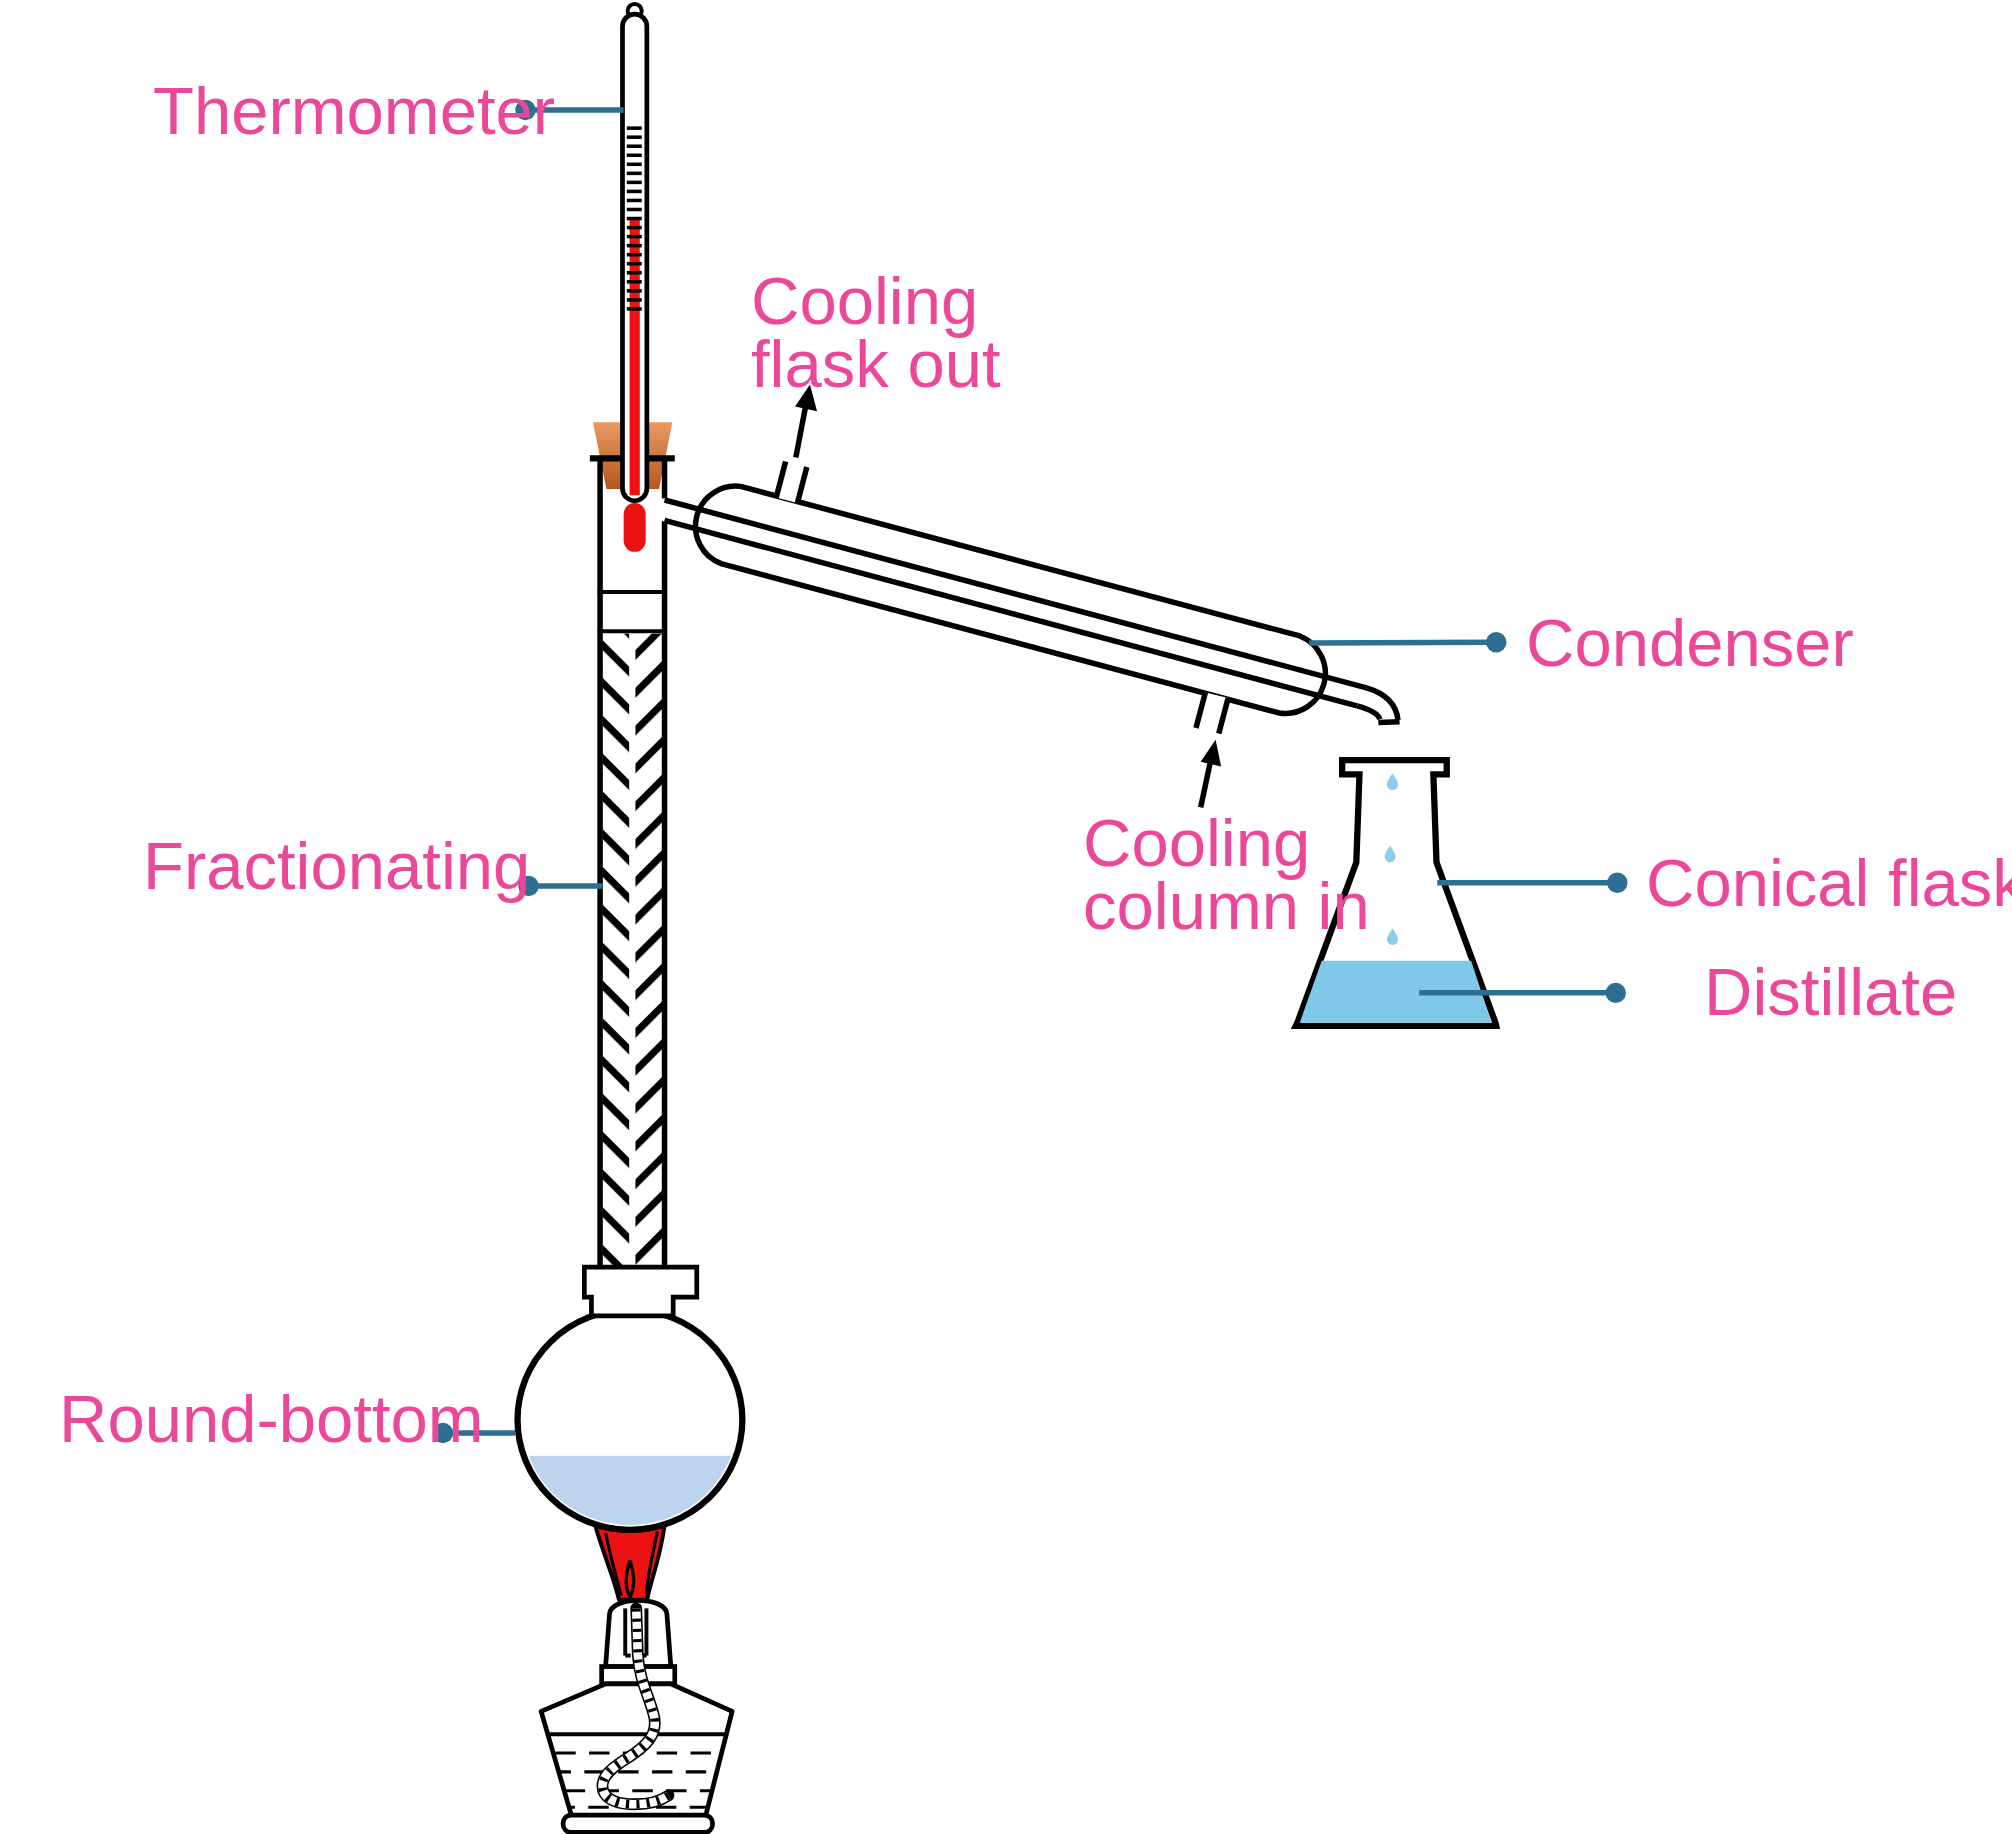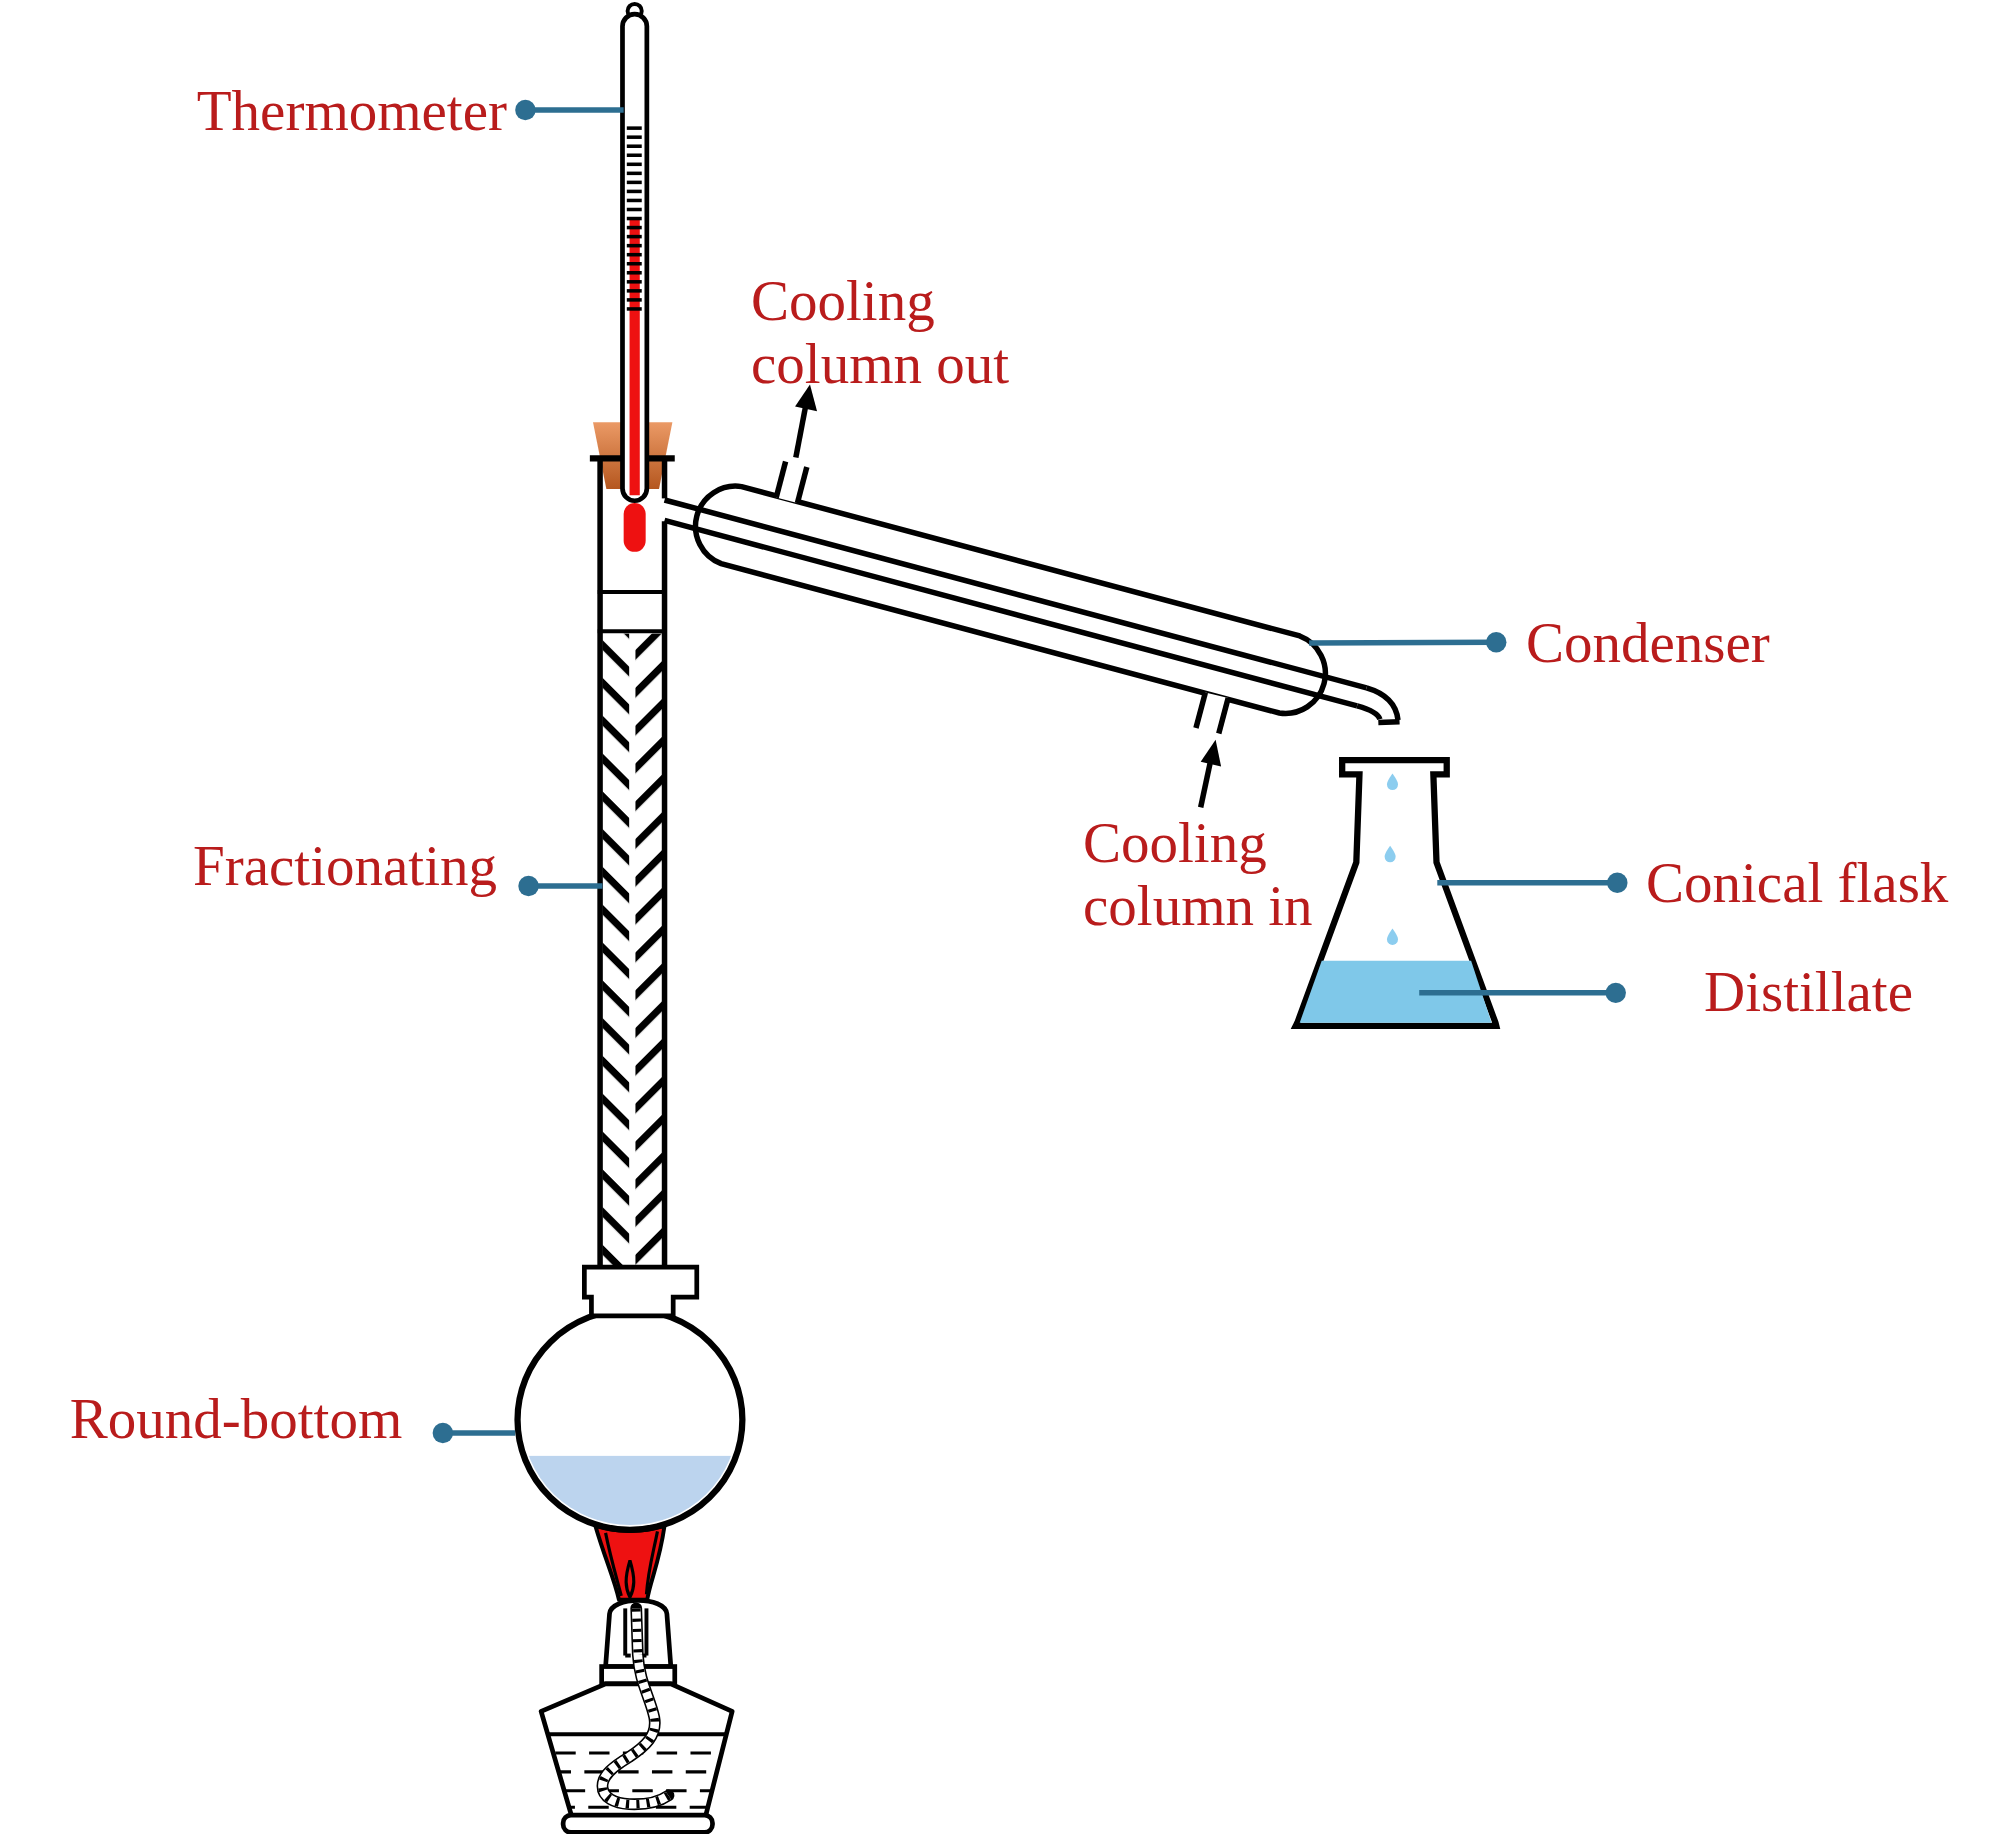--- a/index.html
+++ b/index.html
@@ -1,19 +1,19 @@
 <!DOCTYPE html>
 <html style="--background: #ffffff; --outline: #000000; --leader: #2d6e91; --red: #ee1111; --cork-top: #eb9a66; --cork-bottom: #b5571f; --flask-liquid: #bcd4ee; --distillate-liquid: #7fc8e9; --droplet: #8ccdef;font-size:12.6px"><head>
 <meta charset="utf-8">
 <style>
   html,body{margin:0;padding:0;background:#fff;}
   .canvas{position:relative;width:2013px;height:1834px;background:var(--background,#fff);
           font-family:"Liberation Sans", sans-serif;overflow:hidden;}
   .apparatus-svg{position:absolute;left:0;top:0;}
-  .label{position:absolute;color:#b91c1c;font-size:57px;line-height:63px;white-space:nowrap;font-family:Liberation Serif, serif;}
+  .label{position:absolute;color:#ec4899;font-size:67px;line-height:63px;white-space:nowrap;}
   .label.right{text-align:right;}
   .stroke{stroke:var(--outline);fill:none;}
   .glass{stroke:var(--outline);fill:#fff;}
   .w5{stroke-width:5;} .w6{stroke-width:6;} .w7{stroke-width:7;} .w8{stroke-width:8;} .w4{stroke-width:4;}
   .leader{stroke:var(--leader);stroke-width:7;}
   .leader-dot{fill:var(--leader);}
   .redfill{fill:var(--red);}
   .flame-path{fill:var(--red);stroke:var(--outline);stroke-width:5;stroke-linejoin:round;}
   .liquid-pale{fill:var(--flask-liquid);}
   .liquid-cyan{fill:var(--distillate-liquid);}
@@ -182,21 +182,21 @@
       <polygon class="arrow-head" points="1546,941 1553,975 1527,969"></polygon>
     </g>
   </svg>
 
   <div class="label right" style="left:153px;top:79px;width:354px;">
     <div>Thermometer</div>
   </div>
 
   <div class="label" style="left:751px;top:269px;">
     <div>Cooling</div>
-    <div>column out</div>
+    <div>flask out</div>
   </div>
 
   <div class="label" style="left:1526px;top:611px;">
     <div>Condenser</div>
   </div>
 
   <div class="label right" style="left:143px;top:834px;width:354px;">
     <div>Fractionating</div>
   </div>
 

